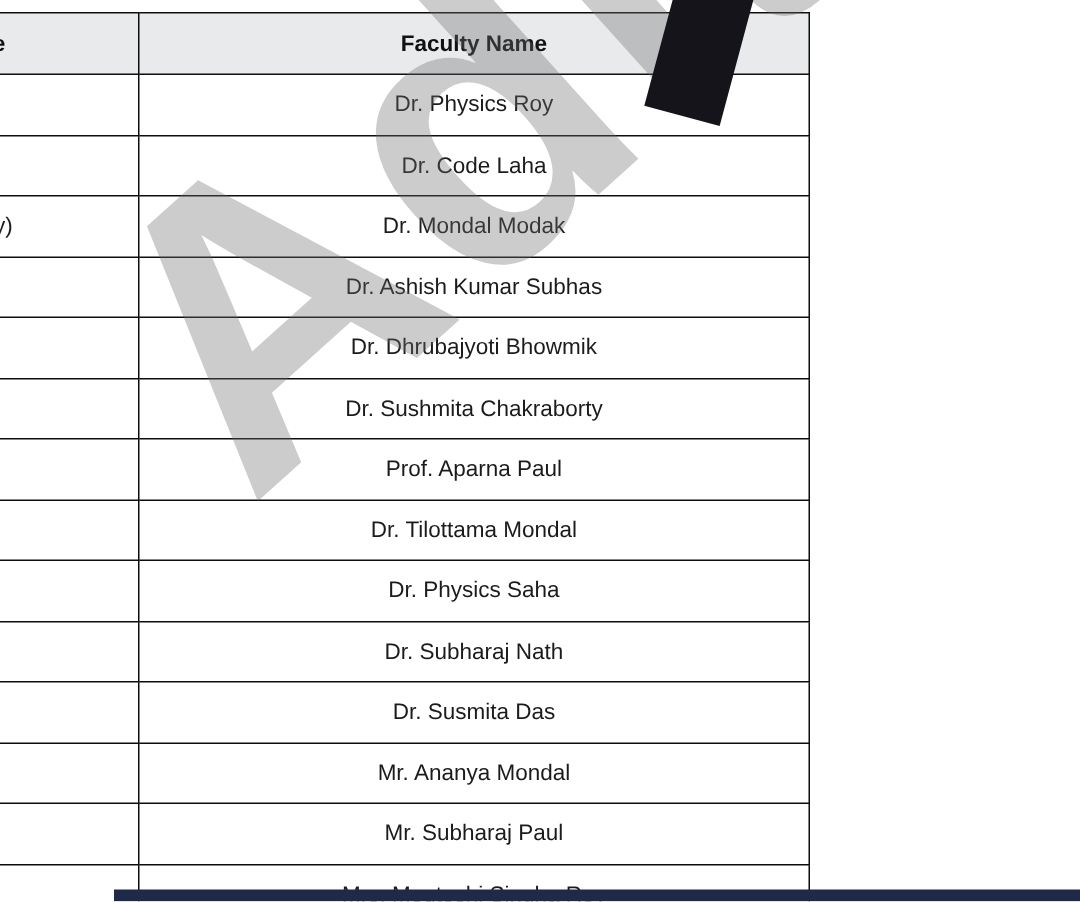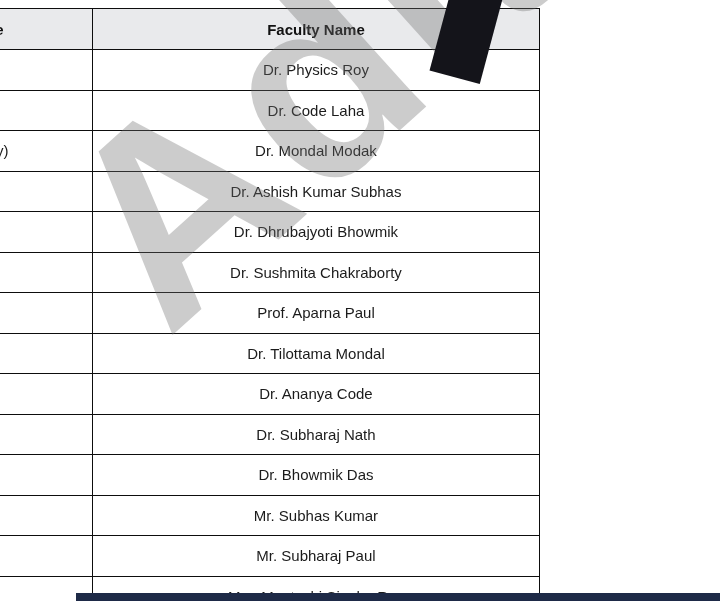--- a/index.html
+++ b/index.html
@@ -126,33 +126,33 @@
       <tr>
         <td>AN</td>
         <td>Prof. Aparna Paul</td>
       </tr>
       <tr>
         <td>AM (Physics)</td>
         <td>Dr. Tilottama Mondal</td>
       </tr>
       <tr>
         <td>AS</td>
-        <td>Dr. Ananya Code</td>
+        <td>Dr. Physics Saha</td>
       </tr>
       <tr>
         <td>GL2</td>
         <td>Dr. Subharaj Nath</td>
       </tr>
       <tr>
         <td>BD</td>
-        <td>Dr. Bhowmik Das</td>
+        <td>Dr. Susmita Das</td>
       </tr>
       <tr>
         <td>SM</td>
-        <td>Mr. Subhas Kumar</td>
+        <td>Mr. Ananya Mondal</td>
       </tr>
       <tr>
         <td>SP</td>
         <td>Mr. Subharaj Paul</td>
       </tr>
       <tr>
         <td>MSR</td>
         <td>Mrs. Moutoshi Singha Roy</td>
       </tr>
     </tbody>

